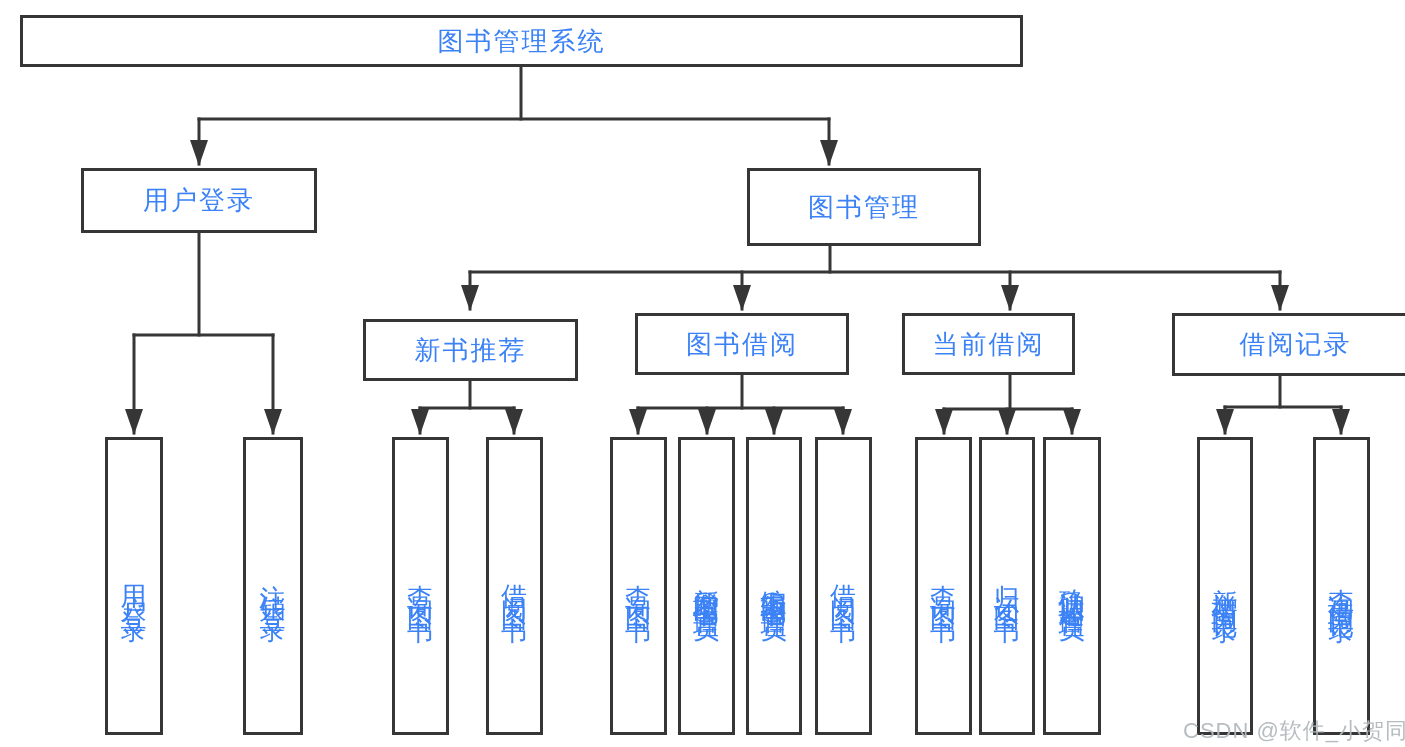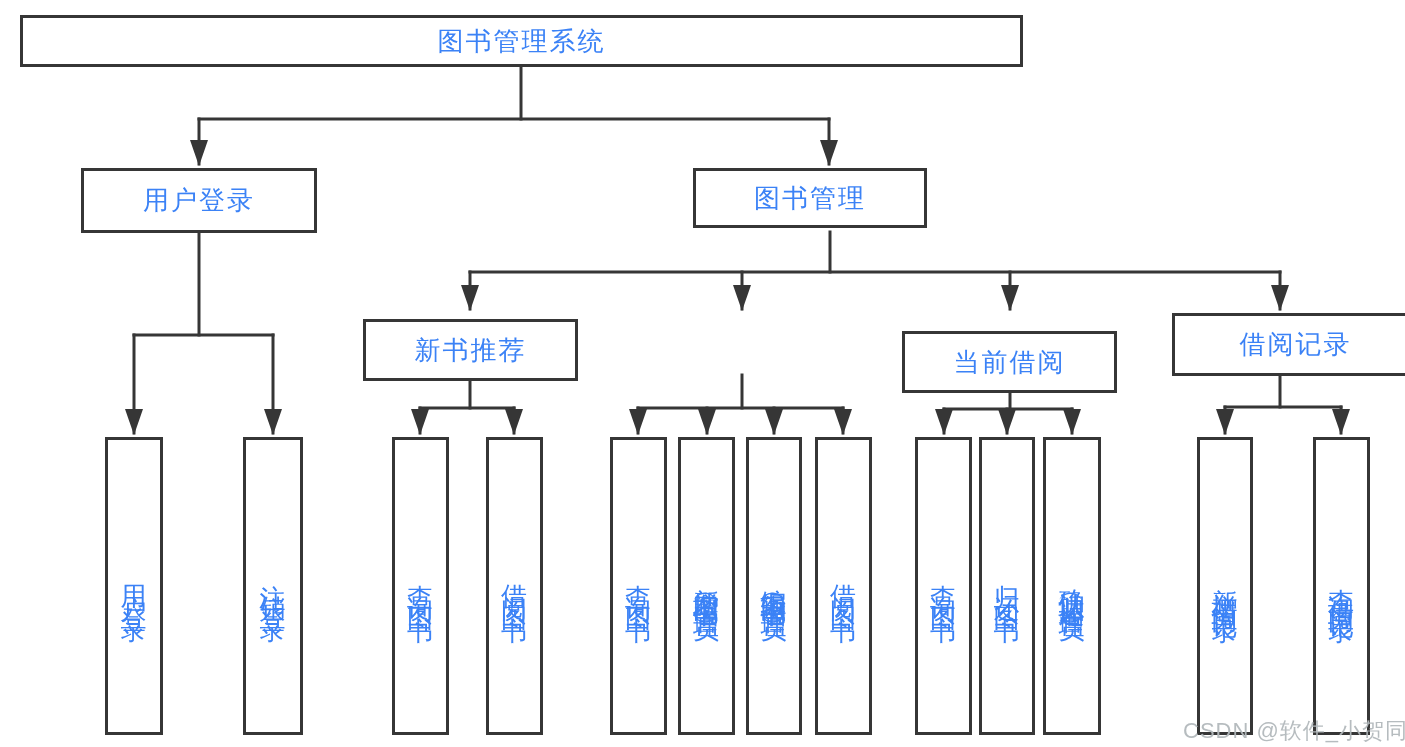--- a/index.html
+++ b/index.html
@@ -96,28 +96,31 @@
     </g>
   </svg>
 
   <div class="node" style="left:20px;top:15px;width:1003px;height:52px">
     <span>图书管理系统</span>
   </div>
 
   <div class="node" style="left:81px;top:168px;width:236px;height:65px">
     <span>用户登录</span>
   </div>
-  <div class="node" style="left:693px;top:168px;width:234px;height:60px">
+  <div class="node" style="left:747px;top:168px;width:234px;height:78px">
     <span>图书管理</span>
   </div>
 
   <div class="node" style="left:363px;top:319px;width:215px;height:62px">
     <span>新书推荐</span>
   </div>
-  <div class="node" style="left:902px;top:331px;width:215px;height:62px">
+  <div class="node" style="left:635px;top:313px;width:214px;height:62px">
+    <span>图书借阅</span>
+  </div>
+  <div class="node" style="left:902px;top:313px;width:173px;height:62px">
     <span>当前借阅</span>
   </div>
   <div class="node" style="left:1172px;top:313px;width:247px;height:63px">
     <span>借阅记录</span>
   </div>
 
   <div class="node v" style="left:105px;top:437px;width:58px;height:298px">
     <span>用户登录</span>
   </div>
   <div class="node v" style="left:243px;top:437px;width:60px;height:298px">

